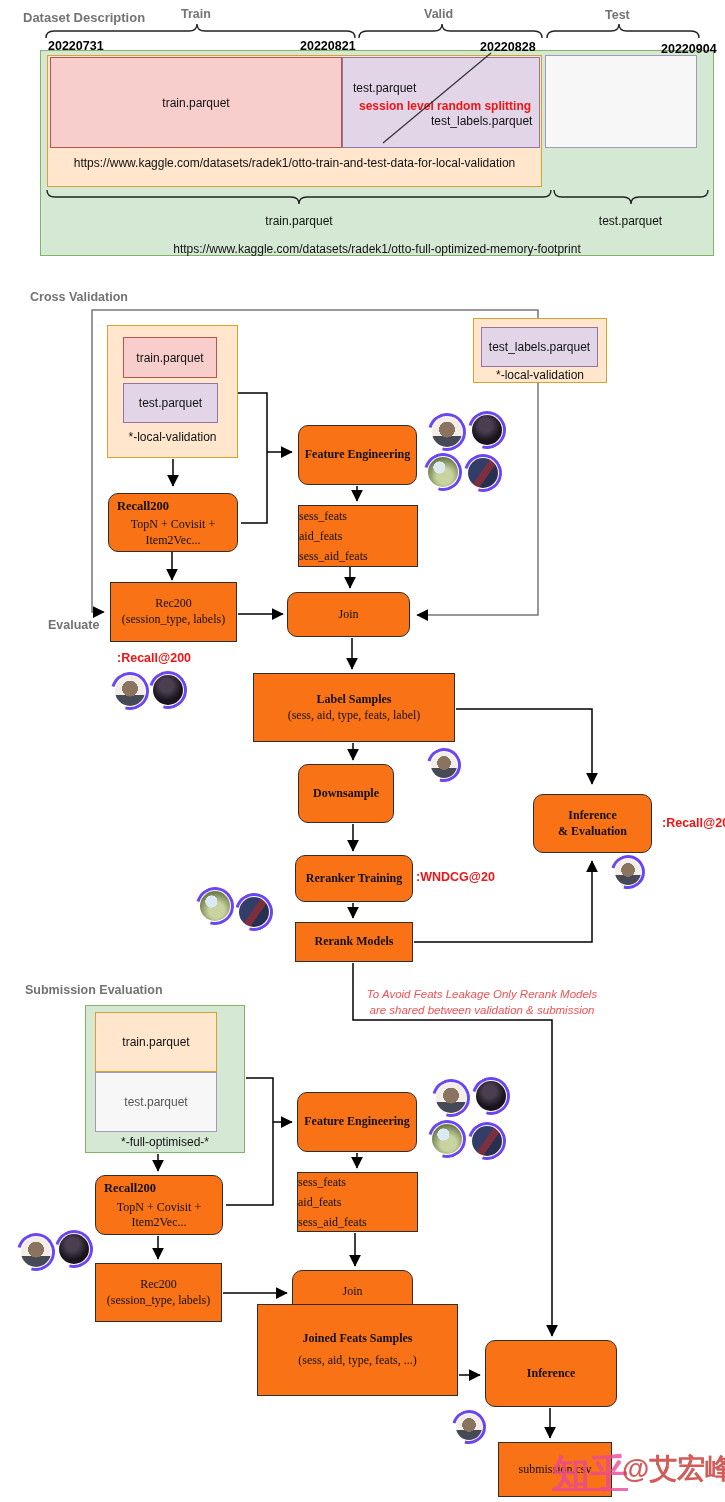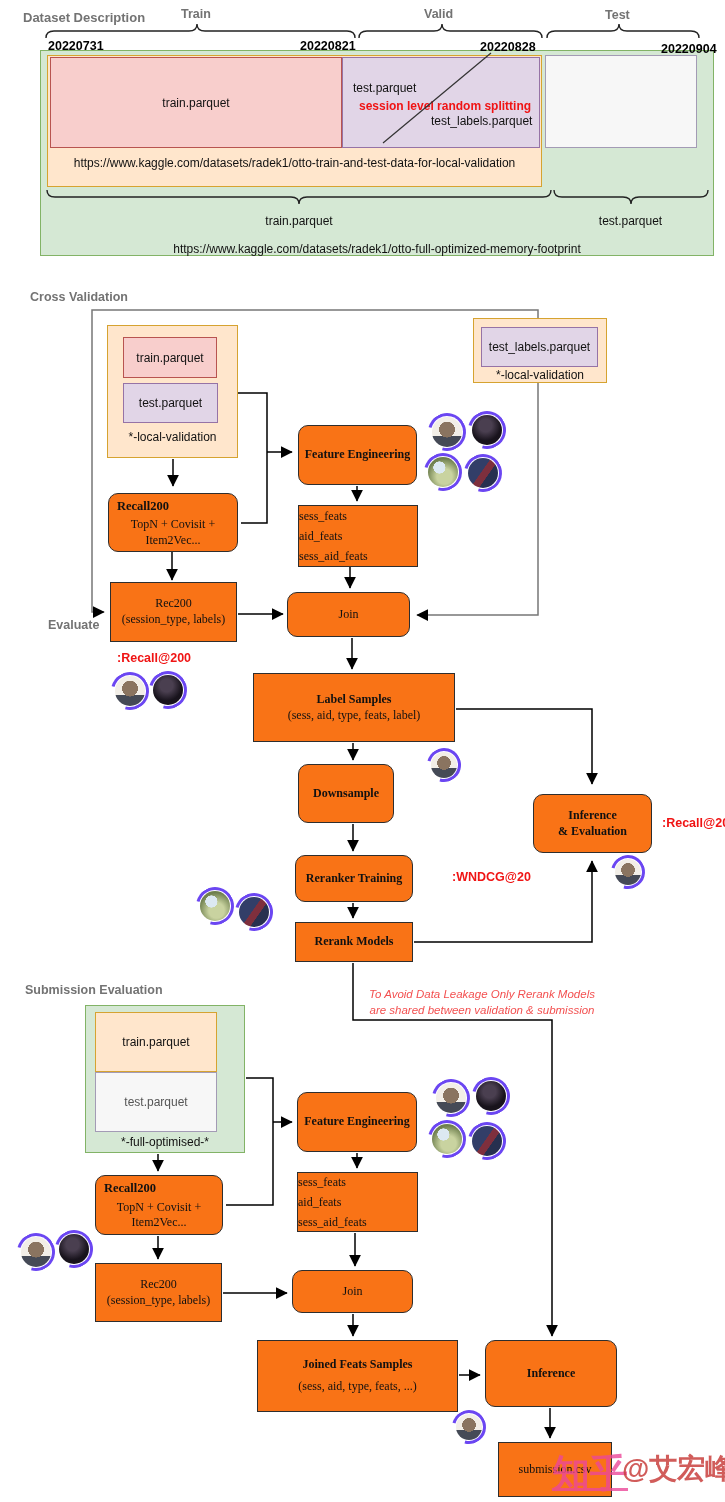--- a/index.html
+++ b/index.html
@@ -160,32 +160,32 @@
 <div class="flow rounded" style="left:287px;top:592px;width:123px;height:45px;">Join</div>
 
 <div class="flow" style="left:253px;top:673px;width:202px;height:69px;">
   <div class="bold">Label Samples</div>
   <div>(sess, aid, type, feats, label)</div>
 </div>
 
 <div class="flow rounded bold" style="left:298px;top:764px;width:96px;height:59px;">Downsample</div>
 
 <div class="flow rounded bold" style="left:295px;top:855px;width:118px;height:47px;">Reranker Training</div>
-<div class="red" style="left:416px;top:870px;margin-left:36px;">:WNDCG@20</div>
+<div class="red" style="left:416px;top:870px;">:WNDCG@20</div>
 
 <div class="flow bold" style="left:295px;top:922px;width:118px;height:40px;">Rerank Models</div>
 
 <div class="flow rounded" style="left:533px;top:794px;width:119px;height:59px;">
   <div class="bold">Inference</div>
   <div class="bold">&amp; Evaluation</div>
 </div>
 <div class="red" style="left:662px;top:816px;">:Recall@20</div>
 
 <div class="rednote" style="left:358px;top:987px;width:248px;">
-  <div>To Avoid Data Leakage Only Rerank Models</div>
+  <div>To Avoid Feats Leakage Only Rerank Models</div>
   <div>are shared between validation &amp; submission</div>
 </div>
 
 <div class="lbl" style="left:25px;top:983px;">Submission Evaluation</div>
 
 <div class="fill green" style="left:85px;top:1005px;width:160px;height:148px;"></div>
 <div class="fill orange ctr fs12" style="left:95px;top:1012px;width:122px;height:60px;">train.parquet</div>
 <div class="fill grayb ctr fs12" style="left:95px;top:1072px;width:122px;height:60px;color:#555;">test.parquet</div>
 <div class="caption fs12" style="left:85px;top:1135px;width:160px;">*-full-optimised-*</div>
 
@@ -204,21 +204,21 @@
   <div>sess_aid_feats</div>
 </div>
 
 <div class="flow" style="left:95px;top:1263px;width:127px;height:59px;">
   <div>Rec200</div>
   <div>(session_type, labels)</div>
 </div>
 
 <div class="flow rounded" style="left:292px;top:1270px;width:121px;height:43px;">Join</div>
 
-<div class="flow" style="left:257px;top:1340px;width:201px;height:72px;">
+<div class="flow" style="left:257px;top:1304px;width:201px;height:92px;">
   <div class="bold" style="margin-bottom:6px;">Joined Feats Samples</div>
   <div>(sess, aid, type, feats, ...)</div>
 </div>
 
 <div class="flow rounded bold" style="left:485px;top:1340px;width:132px;height:67px;">Inference</div>
 
 <div class="flow" style="left:498px;top:1442px;width:114px;height:55px;">submission.csv</div>
 
 <span class="wm wm-site" style="left:552px;top:1448px;">知乎</span>
 <span class="wm wm-author" style="left:622px;top:1450px;">@艾宏峰</span>

